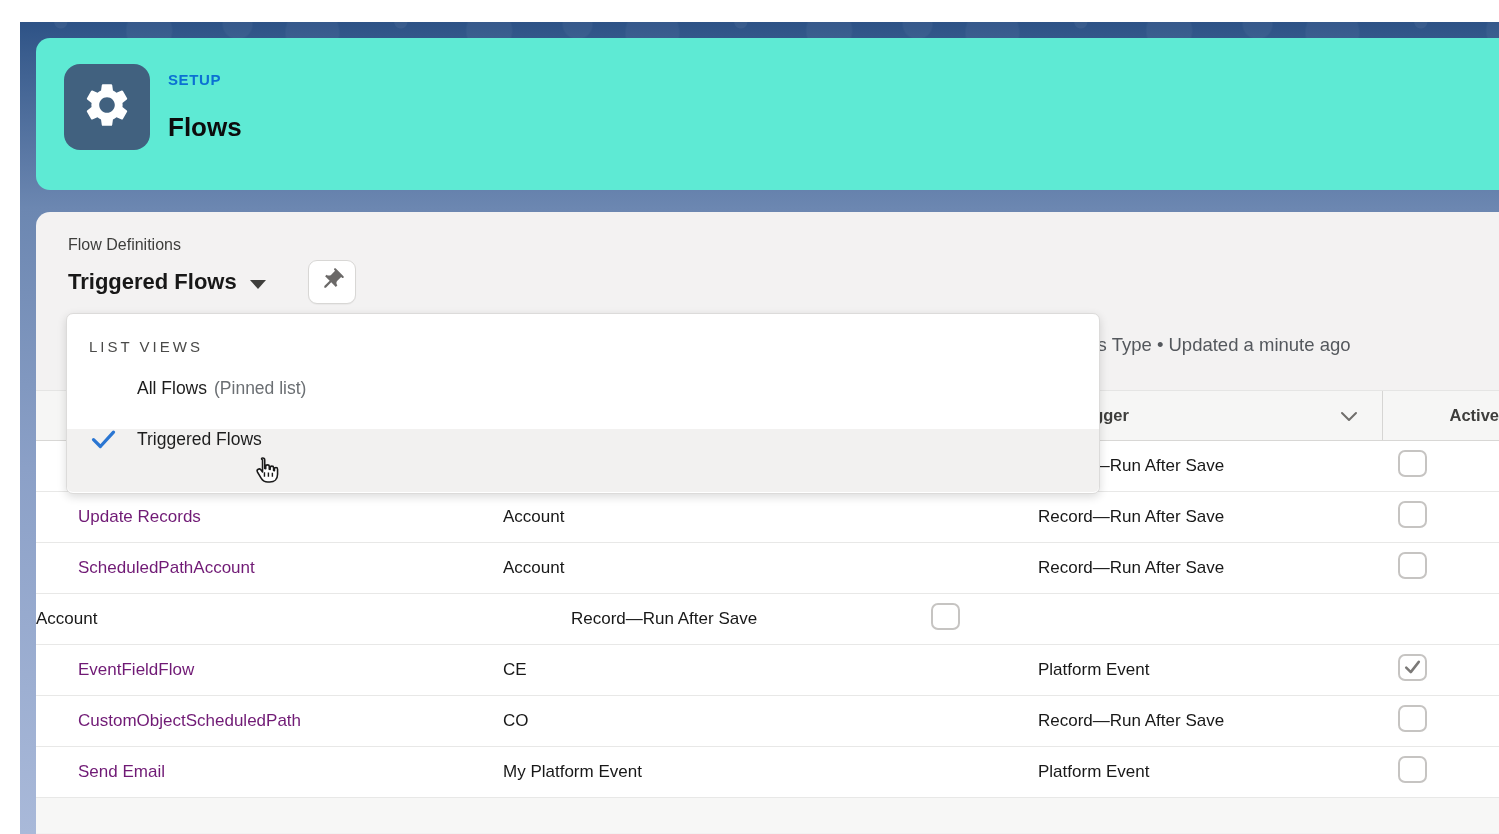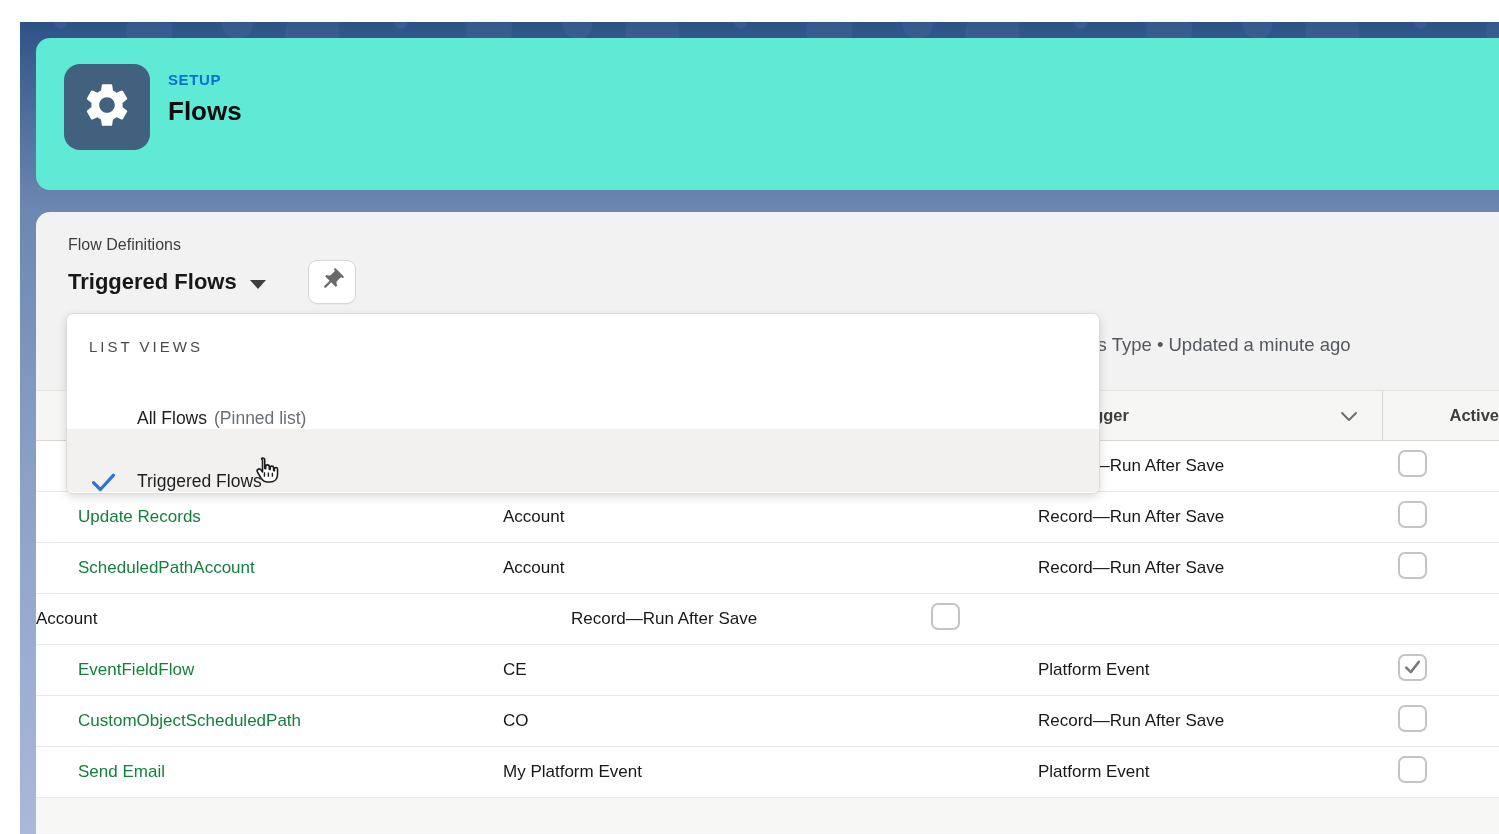--- a/index.html
+++ b/index.html
@@ -28,21 +28,21 @@
     position:absolute;left:36px;top:38px;right:0;height:152px;
     background:#5eead4;border-radius:14px 0 0 14px;
   }
   .setup-tile{
     position:absolute;left:28px;top:26px;width:86px;height:86px;
     background:#41617f;border-radius:16px;
     display:flex;align-items:center;justify-content:center;
   }
   .hgroup{position:absolute;left:132px;top:33px;}
   .setup-context{font-size:15px;font-weight:700;letter-spacing:.6px;color:#0b70d3;}
-  .page-title{font-size:26px;font-weight:700;color:#0c0c0c;margin-top:8px;text-align:right;}
+  .page-title{font-size:26px;font-weight:700;color:#0c0c0c;margin-top:24px;text-align:right;}
 
   
   .main-card{
     position:absolute;left:36px;top:212px;right:0;bottom:0;
     background:#f3f2f2;border-radius:14px 0 0 0;
   }
   .lv-entity{position:absolute;left:32px;top:24px;font-size:16px;color:#3e3e3c;}
   .lv-row{position:absolute;left:32px;top:48px;display:flex;align-items:center;}
   .lv-selected{font-size:22px;font-weight:700;color:#181818;cursor:pointer;display:flex;align-items:center;}
   .lv-caret{margin-left:13px;display:inline-block;}
@@ -68,21 +68,21 @@
     height:51px;background:#ffffff;display:flex;align-items:center;
     border-bottom:1px solid #e8e8e7;box-sizing:border-box;
   }
   .tfoot{height:35px;background:#f7f7f6;}
   .c{box-sizing:border-box;white-space:nowrap;overflow:hidden;}
   .c1{width:467px;padding-left:42px;}
   .c2{width:535px;}
   .c3{width:345px;}
   .c4{flex:1;padding-left:15px;}
   .trow .c{font-size:17px;color:#181818;}
-  .trow .c1 a{color:#15803d;text-decoration:none;}
+  .trow .c1 a{color:#701a75;text-decoration:none;}
   .thead .hc{font-size:16.5px;font-weight:700;color:#3e3e3c;}
   .thead .c3{padding-left:35px;position:relative;height:100%;display:flex;align-items:center;border-right:1px solid #d6d5d3;}
   .thead .c4{padding-left:19px;text-align:right;}
   .sort-chevron{position:absolute;right:24px;top:18px;}
   .cbx{
     display:inline-block;width:29px;height:27px;background:#fff;
     border:2px solid #c6c4c2;border-radius:7px;box-sizing:border-box;
     position:relative;cursor:pointer;
   }
   .cbx svg{position:absolute;left:3px;top:3px;}
@@ -91,21 +91,21 @@
   .dropdown{
     position:absolute;left:66px;top:313px;width:1034px;height:181px;
     background:#ffffff;border:1px solid #dcdbda;border-radius:7px;
     box-shadow:0 3px 10px rgba(0,0,0,.14);z-index:10;
     display:flex;flex-direction:column;box-sizing:border-box;
   }
   .lv-head{
     height:64px;display:flex;align-items:center;padding-left:22px;
     font-size:15px;font-weight:500;letter-spacing:3px;color:#4a4a49;
   }
-  .lv-item{height:51px;display:flex;align-items:flex-end;padding-left:24px;cursor:pointer;}
+  .lv-item{height:51px;display:flex;align-items:flex-start;padding-left:24px;cursor:pointer;}
   .lv-item.selected{height:63px;background:#f2f1f0;border-radius:0 0 6px 6px;}
   .lv-item .chk{width:46px;display:flex;align-items:center;}
   .lv-item .lab{font-size:17.5px;color:#1d1d1d;}
   .lv-item .suf{font-size:17.5px;color:#6b6f73;margin-left:7px;}
 
   .cursor-pointer{position:absolute;left:250px;top:452px;z-index:20;}
 </style>
 </head>
 <body>
 

